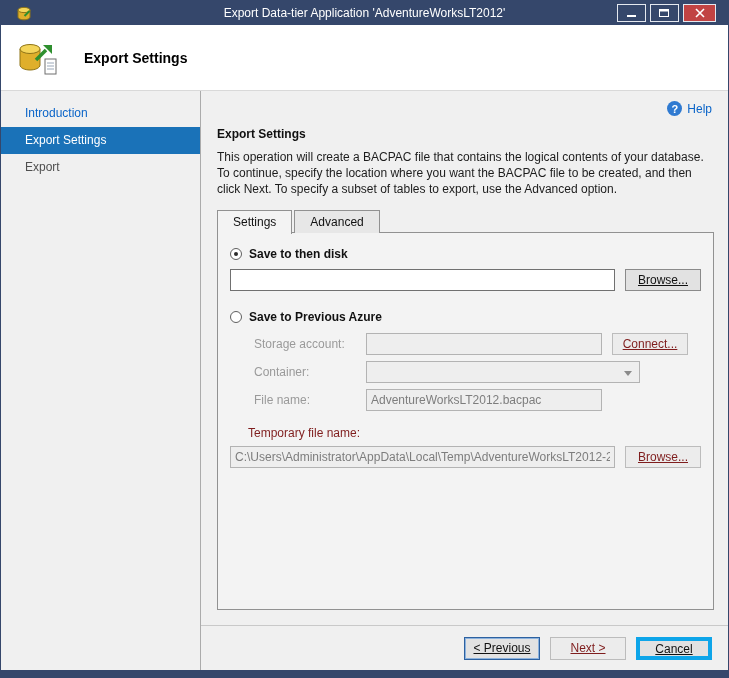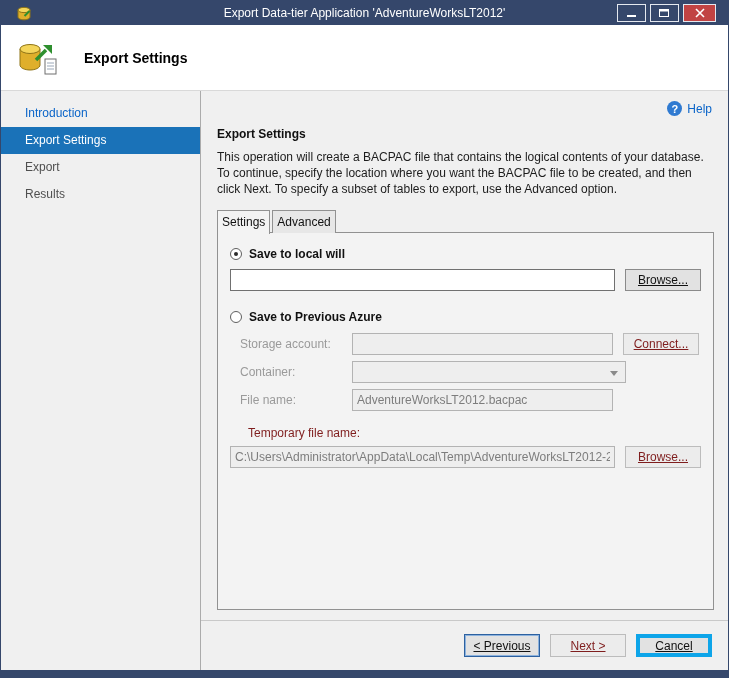--- a/index.html
+++ b/index.html
@@ -44,21 +44,21 @@
   .help-icon {
     width:15px; height:15px; border-radius:50%; background:#2f7ad1; color:#fff;
     font-weight:bold; font-size:11px; display:flex; align-items:center; justify-content:center;
   }
   .help-label { color:var(--link,#0a64c8); font-size:12px; }
   .section-title { margin-top:28px; font-weight:bold; font-size:12px; color:#101010; }
   .description { margin-top:8px; font-size:12px; color:#1c1c1c; line-height:1.35; max-width:497px; }
   
   .tabs { display:flex; margin-top:12px; position:relative; z-index:2; }
   .tab {
-    font-size:12px; padding:4px 4px 3px; border:1px solid #919191; border-bottom:none;
+    font-size:12px; padding:4px 15px 3px; border:1px solid #919191; border-bottom:none;
     background:#e7e7e7; margin-right:2px; cursor:pointer; color:#111;
   }
   .tab.active { background:#f3f3f3; padding-bottom:5px; margin-bottom:-1px; }
   .tab-panel {
     border:1px solid #919191; background:#f3f3f3; height:378px; padding:12px; margin-top:-1px;
   }
   
   .radio-row { display:flex; align-items:center; gap:7px; margin-top:2px; cursor:pointer; }
   .radio-row.azure { margin-top:19px; }
   .radio {
@@ -66,40 +66,40 @@
     background:#fff; position:relative; flex:none;
   }
   .radio.checked::after { content:""; position:absolute; inset:3px; border-radius:50%; background:#2b2b2b; }
   .radio-label { font-size:12px; font-weight:bold; color:#111; }
   .input-row { display:flex; align-items:center; margin-top:8px; }
   .textbox {
     height:22px; border:1px solid #707070; background:#ffffff; font-size:12px;
     padding:0 4px; font-family:inherit; color:#1c1c1c;
   }
   .textbox.wide { width:386px; }
-  .textbox.mid { width:261px; }
+  .textbox.mid { width:236px; }
   .textbox.off { background:#eeeeee; border-color:#b3b3b3; color:#7d7d7d; }
   .btn {
     width:76px; height:22px; font-size:12px; font-family:inherit; color:#111;
     background:#e2e2e2; border:1px solid #8a8a8a; cursor:pointer; margin-left:10px; flex:none;text-decoration:underline;
   }
   .btn.off { color:#7f1d1d; border-color:#bcbcbc; background:#ececec; cursor:default; }
-  .form-row { display:flex; align-items:center; margin-top:6px; margin-left:10px; }
+  .form-row { display:flex; align-items:center; margin-top:6px; margin-left:24px; }
   .form-row.first { margin-top:9px; }
   .form-label { width:112px; font-size:12px; color:#9a9a9a; flex:none; }
   .combobox { width:274px; height:22px; border:1px solid #b3b3b3; background:#eeeeee; position:relative; }
   .combo-arrow {
     position:absolute; right:7px; top:9px; width:0; height:0;
     border-left:4px solid transparent; border-right:4px solid transparent; border-top:5px solid #8a8a8a;
   }
   .temp-label { margin:15px 0 6px 18px; font-size:12px; color:#7f1d1d; }
   .temp-row { margin-top:5px; }
   
   .footer {
-    height:50px; flex:none; display:flex; align-items:center; justify-content:flex-end;
+    height:45px; flex:none; display:flex; align-items:center; justify-content:flex-end;
     gap:10px; padding-right:16px; border-top:1px solid #c9c9c9;
   }
   .footer .btn { height:23px; margin-left:0; }
   .btn.focusd { border:1px solid #2d61a0; box-shadow: inset 0 0 0 1px #8cb2dd; }
   .btn.defaultd { border:4px solid #0ea5e9; }
   .bottom-strip { height:7px; flex:none; background:var(--frame,#35476b); }
 </style>
 </head>
 <body>
 
@@ -145,21 +145,20 @@
     </svg>
     <span class="header-title">Export Settings</span>
   </div>
 
   <div class="main">
 
     <div class="sidebar">
       <div class="side-item link">Introduction</div>
       <div class="side-item selected">Export Settings</div>
       <div class="side-item">Export</div>
-      <div class="side-item">Results</div>
     </div>
 
     <div class="right">
       <div class="content">
 
         <div class="help">
           <span class="help-icon">?</span>
           <span class="help-label">Help</span>
         </div>
 
@@ -168,21 +167,21 @@
 
         <div class="tabs">
           <div class="tab active">Settings</div>
           <div class="tab">Advanced</div>
         </div>
 
         <div class="tab-panel">
 
           <div class="radio-row">
             <span class="radio checked"></span>
-            <span class="radio-label">Save to local will</span>
+            <span class="radio-label">Save to then disk</span>
           </div>
           <div class="input-row">
             <input class="textbox wide" value="" style="">
             <button class="btn">Browse...</button>
           </div>
 
           <div class="radio-row azure">
             <span class="radio"></span>
             <span class="radio-label">Save to Previous Azure</span>
           </div>

